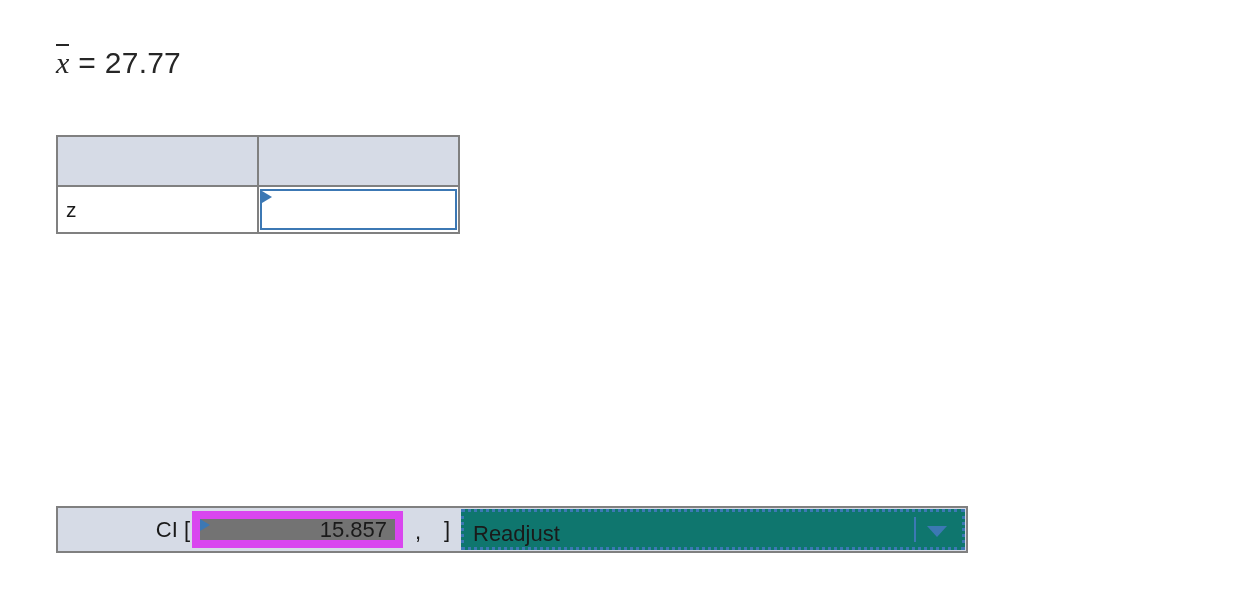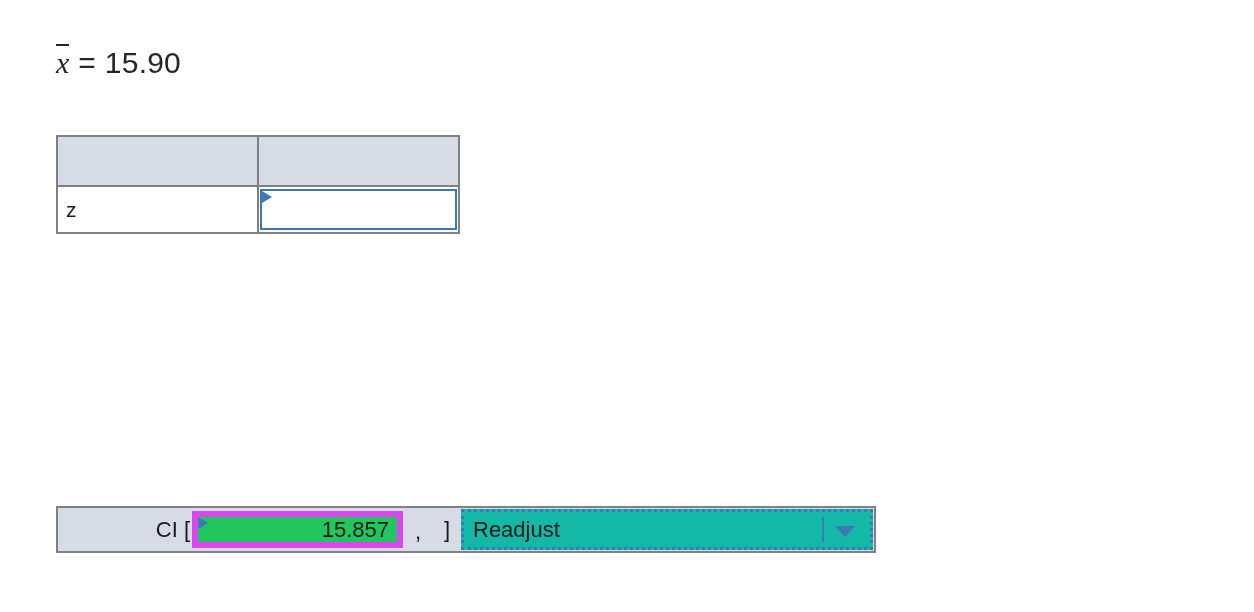--- a/index.html
+++ b/index.html
@@ -104,21 +104,21 @@
     border-left: 10px solid #3c78b4;
     border-top: 6px solid transparent;
     border-bottom: 6px solid transparent;
   }
 
   
   .ci-strip {
     position: absolute;
     left: 56px;
     top: 506px;
-    width: 820px;
+    width: 912px;
     height: 47px;
     box-sizing: border-box;
     border: 2px solid #808080;
     background: #d6dbe6;
     display: flex;
     align-items: stretch;
   }
   .ci-label {
     flex: 0 0 132px;
     display: flex;
@@ -127,22 +127,22 @@
     font-size: 22px;
     padding-right: 2px;
     color: #1a1a1a;
     white-space: nowrap;
   }
   .ci-input {
     position: relative;
     box-sizing: border-box;
     flex: 0 0 211px;
     margin: 3px 0;
-    border: 6px solid #d946ef;
-    background: #22c55e;
+    border: 8px solid #d946ef;
+    background: #737373;
     display: flex;
     align-items: center;
     justify-content: flex-end;
     padding-right: 8px;
     font-size: 22px;
     color: #1a1a1a;
   }
   .ci-input .marker {
     position: absolute;
     left: 0;
@@ -169,23 +169,23 @@
     justify-content: center;
     font-size: 22px;
     color: #1a1a1a;
   }
   .ci-select {
     position: relative;
     box-sizing: border-box;
     flex: 1 1 auto;
     margin: 1px 1px 1px 0;
     border: 3px dotted #3c78b4;
-    background: #14b8a6;
-    display: flex;
-    align-items: center;
+    background: #0f766e;
+    display: flex;
+    align-items: flex-end;
     padding-left: 9px;
     font-size: 22px;
     color: #1a1a1a;
   }
   .ci-select .divider {
     position: absolute;
     right: 46px;
     top: 5px;
     bottom: 5px;
     width: 2px;
@@ -202,21 +202,21 @@
     border-right: 10px solid transparent;
     border-top: 11px solid #3c78b4;
   }
 </style>
 </head>
 <body>
 
 <div class="mean-line">
   <span class="xbar">x</span>
   <span class="mean-eq">=</span>
-  <span class="mean-val">15.90</span>
+  <span class="mean-val">27.77</span>
 </div>
 
 <table class="results-table">
   <colgroup>
     <col class="col-label">
       <col class="col-field">
   </colgroup>
   <tbody>
     <tr>
       <td class="head-cell"></td>

